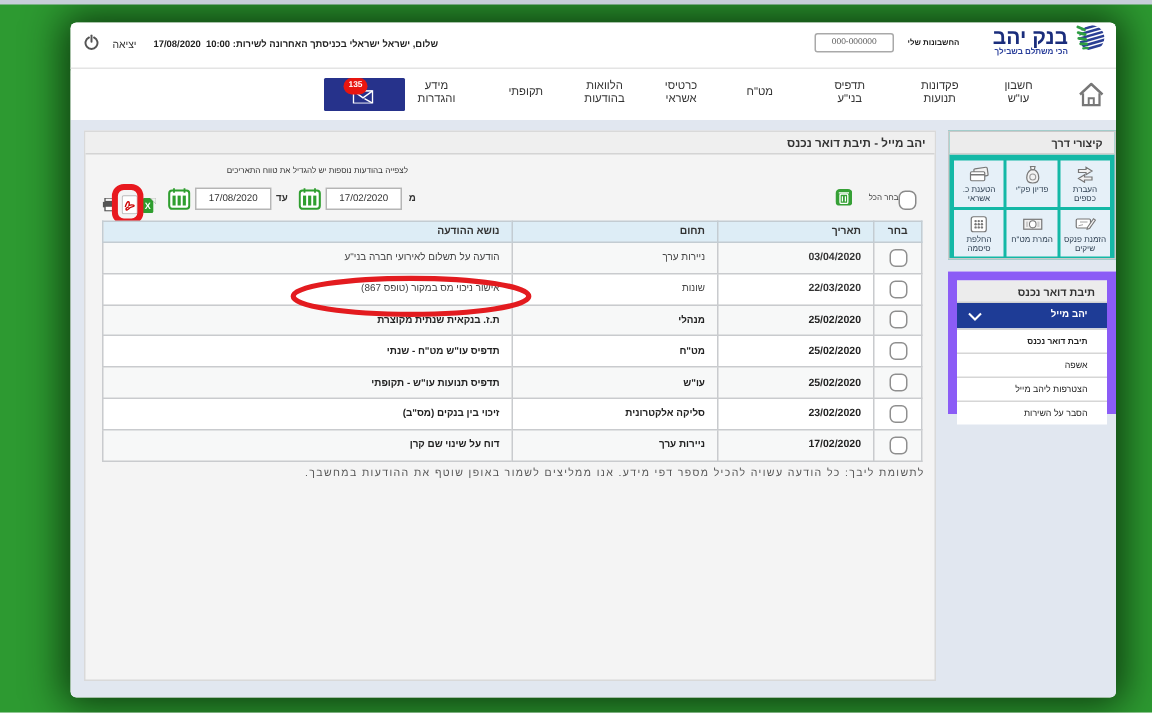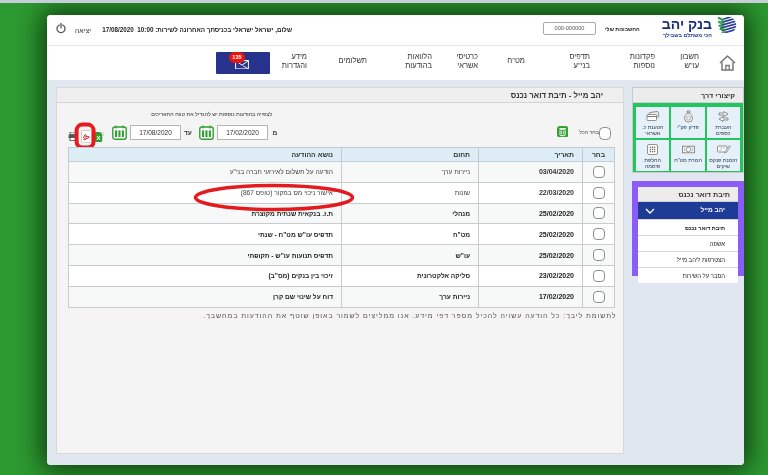--- a/index.html
+++ b/index.html
@@ -13,48 +13,48 @@
   #hdr { position:absolute; left:0; top:0; width:697px; height:31px; background:#fff; border-bottom:1px solid #e4e4e4;}
   #greet { position:absolute; right:452px; top:11px; font-size:6.3px; color:#222; direction:rtl; white-space:nowrap; font-weight:bold;}
   #logout { position:absolute; left:28px; top:11.5px; font-size:6.9px; color:#333; }
   #acctlabel { position:absolute; left:558px; top:10.5px; font-size:5.3px; font-weight:bold; color:#222; direction:rtl;}
   #acctbox { position:absolute; left:496px; top:7px; width:53px; height:13px; border:1px solid #a9a9a9; border-radius:2px;
              font-size:5.6px; color:#555; text-align:center; line-height:11px; background:#fff;}
   #logotext { position:absolute; left:607px; top:1px; width:58px; text-align:right; font-size:14px; font-weight:bold; color:#1a2d7c; direction:rtl;}
   #logotag { position:absolute; left:602px; top:16.5px; width:63px; text-align:right; font-size:5.4px; font-weight:bold; color:#2a3f9b; direction:rtl;}
   
   #nav { position:absolute; left:0; top:32px; width:697px; height:33px; background:#fff;}
-  .navitem { position:absolute; top:6px; font-size:7.5px; color:#333; text-align:right; line-height:8.5px; direction:rtl; white-space:pre-line;}
+  .navitem { position:absolute; top:6px; font-size:7.5px; color:#333; text-align:center; line-height:8.5px; direction:rtl; white-space:pre-line;}
   #mailbtn { position:absolute; left:169px; top:5px; width:54px; height:21.5px; background:#26328b; border-radius:1px;}
   #mailbadge { position:absolute; left:13px; top:0px; width:16px; height:10.5px; background:#e8150f; border-radius:5.5px;
                color:#fff; font-size:5.6px; font-weight:bold; text-align:center; line-height:10.5px;}
   
   #content { position:absolute; left:0; top:65px; width:697px; height:385px; background:#e1e7f0;}
   #mainbox { position:absolute; left:9px; top:7px; width:568px; height:367px; background:#f4f4f4; border:1px solid #d9d9d9;}
   #maintitle { position:absolute; left:0; top:0; width:100%; height:15px; background:#efefef; border-bottom:1px solid #d4d4d4;
-               font-size:7.8px; font-weight:bold; color:#333; direction:rtl; padding-right:20px; line-height:15px;}
+               font-size:7.8px; font-weight:bold; color:#333; direction:rtl; padding-right:6px; line-height:15px;}
   #seltext  { position:absolute; right:24px; top:41px; font-size:5.3px; color:#444; direction:rtl;}
   #selchk   { position:absolute; right:12px; top:38.5px; width:12.5px; height:13px; border:1.3px solid #8a8a8a; border-radius:4.5px; background:#fff;}
   #rangetext{ position:absolute; right:351px; top:23px; font-size:5.4px; color:#333; direction:rtl;}
   .dinput { position:absolute; top:37px; height:15px; width:51px; background:#fff; border:1px solid #b5b5b5;
             font-size:6.5px; color:#333; text-align:center; line-height:13px;}
   .dlabel { position:absolute; top:41px; font-size:6.5px; font-weight:bold; color:#333;}
   
   #tbl { position:absolute; left:11px; top:59px; width:547px; border-collapse:collapse; direction:rtl;}
   #tbl th { background:#ddedf6; font-size:6.9px; font-weight:bold; color:#333; height:14px; text-align:right; padding:0 8px 0 0;
             border:1px solid #c3ccd2;}
   #tbl td { font-size:6.6px; color:#444; height:20.8px; text-align:right; padding:0 8px 0 0; border:1px solid #c9cbce;}
   #tbl tr.odd td { background:#f7f8f8; }
   #tbl tr.even td { background:#ffffff; }
   #tbl td.date { font-weight:bold; font-size:7px; color:#333;}
   #tbl tr.unread td { font-weight:bold; color:#222;}
   .rowchk { width:12px; height:12px; border:1.2px solid #8f8f8f; border-radius:4px; background:#fff; margin:0 auto;}
   #footnote { position:absolute; right:6.5px; top:224px; font-size:7px; letter-spacing:0.93px; color:#555; direction:rtl;}
   
-  #side1 { position:absolute; left:585px; top:7px; width:112px; height:86px; background:#22c55e; border:1px solid #c9c9c9;}
+  #side1 { position:absolute; left:585px; top:7px; width:112px; height:86px; background:#14b8a6; border:1px solid #c9c9c9;}
   #side2 { position:absolute; left:585px; top:101px; width:112px; height:95px; background:#fff; border:6px solid #8b5cf6;}
   .sidehdr { height:15px; background:#ececec; border-bottom:1px solid #d0d0d0; font-size:7.2px; font-weight:bold; color:#333;
              direction:rtl; padding-right:8px; line-height:15px;}
   #grid { position:absolute; left:3px; top:19px; width:104px; height:64px; display:grid;
           grid-template-columns:1fr 1fr 1fr; grid-template-rows:1fr 1fr; gap:2px; direction:rtl;}
   .cell { background:#e6f0f8; text-align:center; padding-top:3px; font-size:5.4px; color:#2c3e50; line-height:6.2px; direction:rtl;}
   .cell svg { display:block; margin:0 auto 1px auto; }
   .mitem { height:16.2px; border-top:1px solid #d6d6d6; font-size:5.9px; color:#222; direction:rtl;
            padding-right:13px; line-height:16px; background:#fff; position:relative;}
   .mitem.sel { background:#1e3c96; color:#fff; font-weight:bold; border-top:none; height:16.5px; font-size:6.5px;}
@@ -100,29 +100,29 @@
 
   <div id="nav">
     <svg class="abs" style="left:671px; top:7px;" width="19" height="18" viewBox="0 0 19 18">
       <path d="M2 9 L9.5 2 L17 9" fill="none" stroke="#777" stroke-width="1.6" stroke-linejoin="round"></path>
       <path d="M4 8.2 V16 H15 V8.2" fill="none" stroke="#777" stroke-width="1.5"></path>
       <path d="M7.8 16 V11.5 H11.2 V16" fill="none" stroke="#777" stroke-width="1.3"></path>
     </svg>
     <div class="navitem" style="left:612px; width:40px;">חשבון
 עו"ש</div>
     <div class="navitem" style="left:551px; width:57px;">פקדונות
-נוספות</div>
+תנועות</div>
     <div class="navitem" style="left:496px; width:47px;">תדפיס
 בני"ע</div>
     <div class="navitem" style="left:441px; width:37px; top:10px;">מט"ח</div>
     <div class="navitem" style="left:383px; width:48px;">כרטיסי
 אשראי</div>
     <div class="navitem" style="left:327px; width:58px;">הלוואות
 בהודעות</div>
-    <div class="navitem" style="left:287px; width:33px; top:10px;">תשלומים</div>
+    <div class="navitem" style="left:287px; width:33px; top:10px;">תקופתי</div>
     <div class="navitem" style="left:228px; width:32px;">מידע
 והגדרות</div>
     <div id="mailbtn">
       <svg class="abs" style="left:19px; top:7.5px;" width="14" height="9.5" viewBox="0 0 14 9.5">
         <rect x="0.6" y="0.6" width="12.8" height="8.3" fill="none" stroke="#fff" stroke-width="1"></rect>
         <path d="M0.8 0.8 L7 5.2 L13.2 0.8" fill="none" stroke="#fff" stroke-width="1"></path>
         <path d="M8 5.8 L13 8.6" stroke="#fff" stroke-width="0.9"></path>
       </svg>
       <div id="mailbadge">135</div>
     </div>

